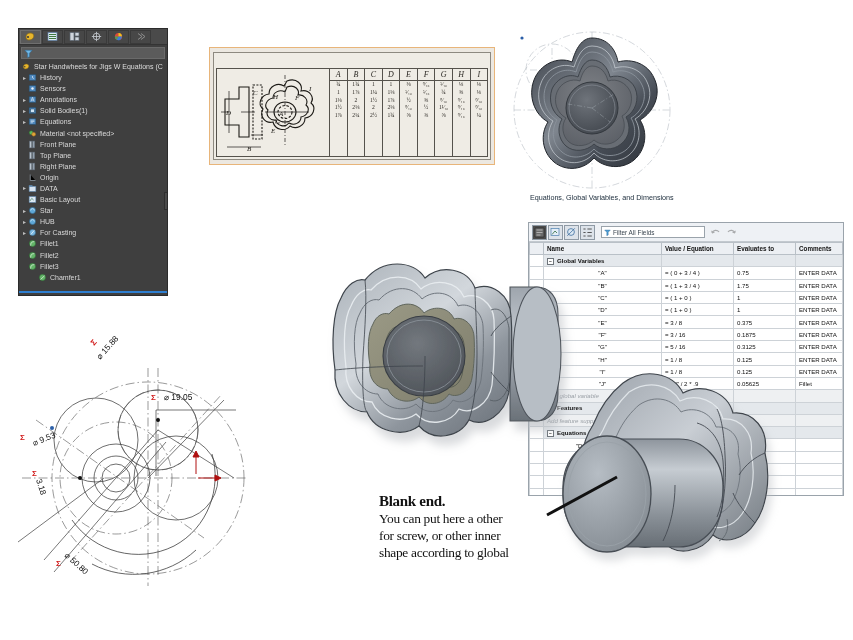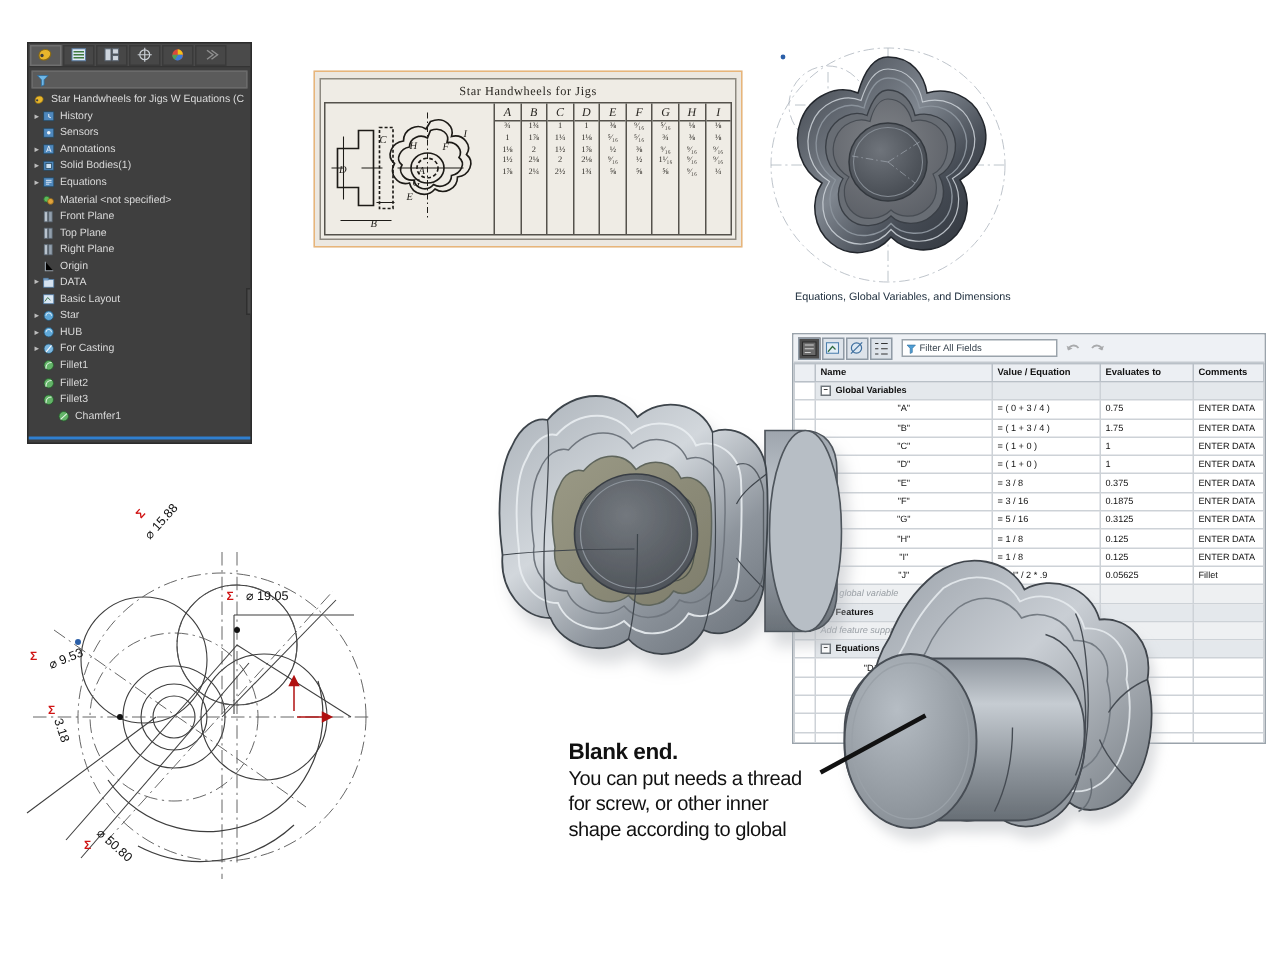--- a/index.html
+++ b/index.html
@@ -139,21 +139,21 @@
   
   .art{position:absolute;}
   #topRender{left:500px;top:18px;width:190px;height:180px;}
   #mainRender{left:305px;top:232px;width:290px;height:265px;}
   #botRender{left:505px;top:365px;width:345px;height:245px;}
   #sketch{left:8px;top:328px;width:240px;height:262px;}
 
   
   #callout{
     position:absolute;left:379px;top:493px;width:175px;
-    font-family:Liberation Sans, sans-serif;color:#111;
+    font-family:Liberation Serif, serif;color:#111;
   }
   #callout .big{font-size:15px;font-weight:bold;letter-spacing:-.3px;}
   #callout .lines{font-size:13.4px;line-height:17.2px;letter-spacing:-.3px;}
 </style>
 </head>
 <body>
 
 <div id="tree-panel">
 
   <div id="tree-tabs">
@@ -404,21 +404,20 @@
         </span>
         <span>Chamfer1</span>
       </div>
     </div>
   <div id="tree-bottom"></div>
   <div id="tree-handle"></div>
 </div>
 
 <div id="catalog">
   <div id="catalog-inner">
-    <div id="catalog-title">Star Handwheels for Jigs</div>
     <div id="catalog-body">
       <div id="catalog-fig">
         <svg width="112" height="86" viewBox="0 0 112 86">
           <g stroke="#1d1b17" fill="none" stroke-width="1.1">
             <path d="M8 30 h14 v-12 h10 v50 h-10 v-12 h-14 z" fill="#efece5"></path>
             <path d="M36 16 h9 v54 h-9 z" fill="#efece5" stroke-dasharray="2,1.4"></path>
             <path d="M70 12 c10 -4 16 4 14 10 c8 -2 14 6 10 12 c6 5 2 14 -6 15 c0 8 -9 12 -15 8 c-5 6 -15 4 -17 -4 c-8 2 -14 -6 -10 -13 c-6 -5 -2 -14 6 -15 c0 -8 9 -12 15 -8 z"></path>
             <path d="M70 18 c8 -3 13 3 11 8 c6 -1 11 5 8 10 c5 4 1 11 -5 12 c0 6 -7 9 -12 6 c-4 5 -12 3 -13 -3 c-6 1 -11 -5 -8 -10 c-5 -4 -1 -11 5 -12 c0 -6 7 -9 12 -6z"></path>
             <ellipse cx="68" cy="43" rx="11" ry="10"></ellipse>
             <ellipse cx="68" cy="43" rx="7" ry="6.5" stroke-dasharray="2.5,1.6"></ellipse>
@@ -964,17 +963,17 @@
     <g transform="rotate(42 56 228)">
       <text x="56" y="228">⌀ 50.80</text>
     </g>
     <text x="48" y="238" fill="#d01414" font-weight="bold" font-size="8">Σ</text>
   </g>
 </svg>
 
 <div id="callout">
   <div class="big">Blank end.</div>
   <div class="lines">
-    <div>You can put needs a thread</div>
+    <div>You can put here a other</div>
     <div>for screw, or other inner</div>
     <div>shape according to global</div>
   </div>
 </div>
 
 </body></html>

